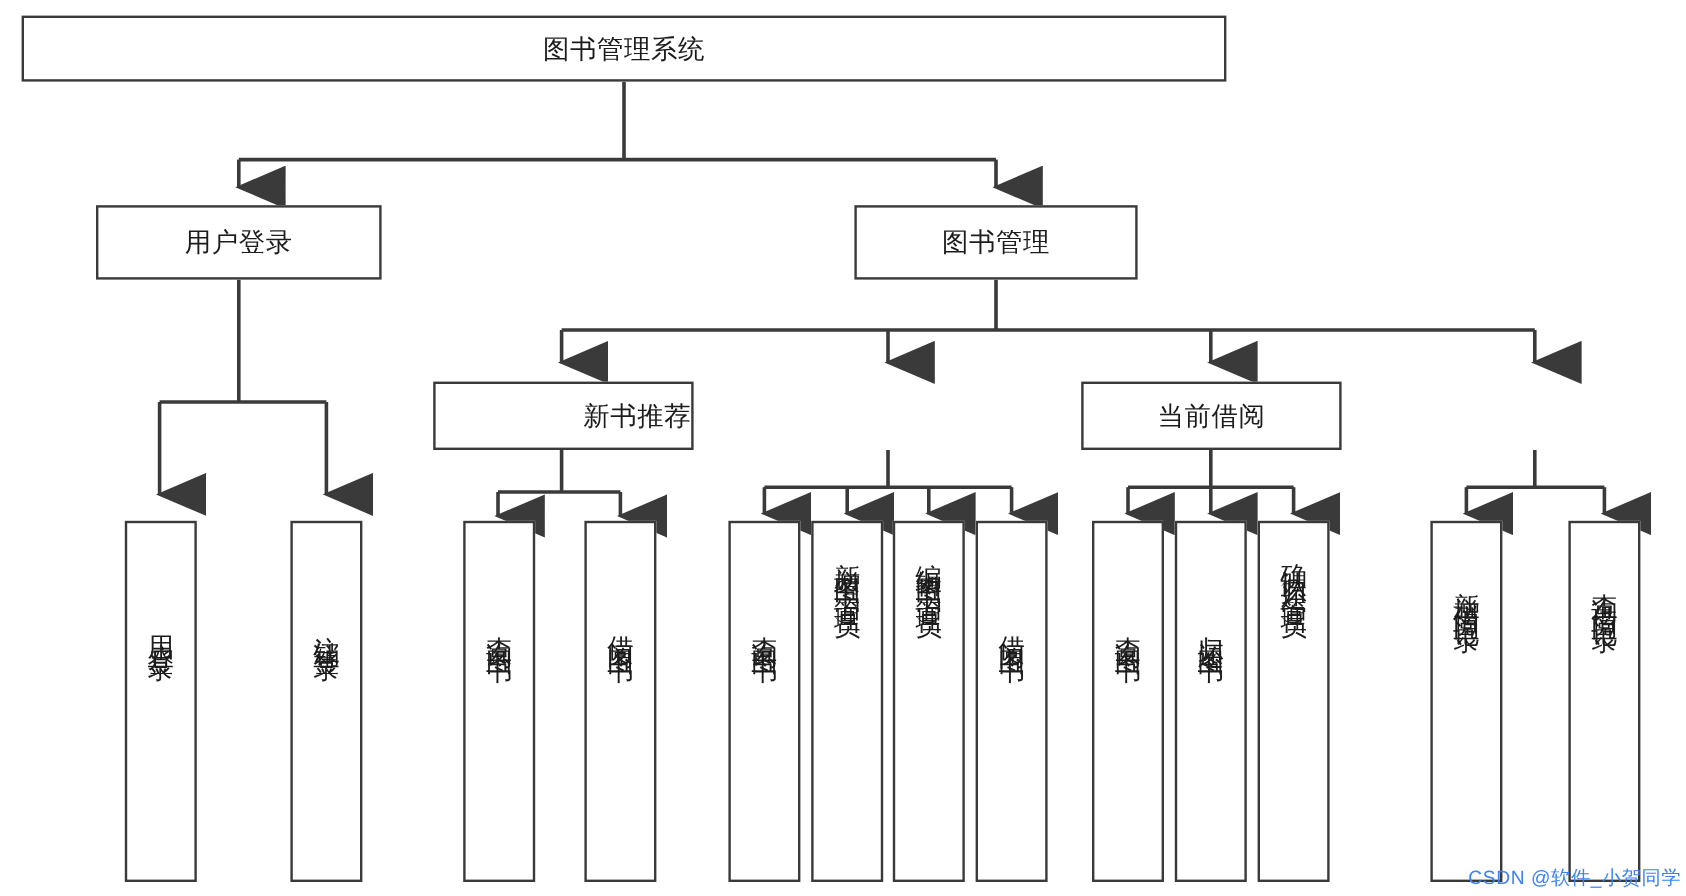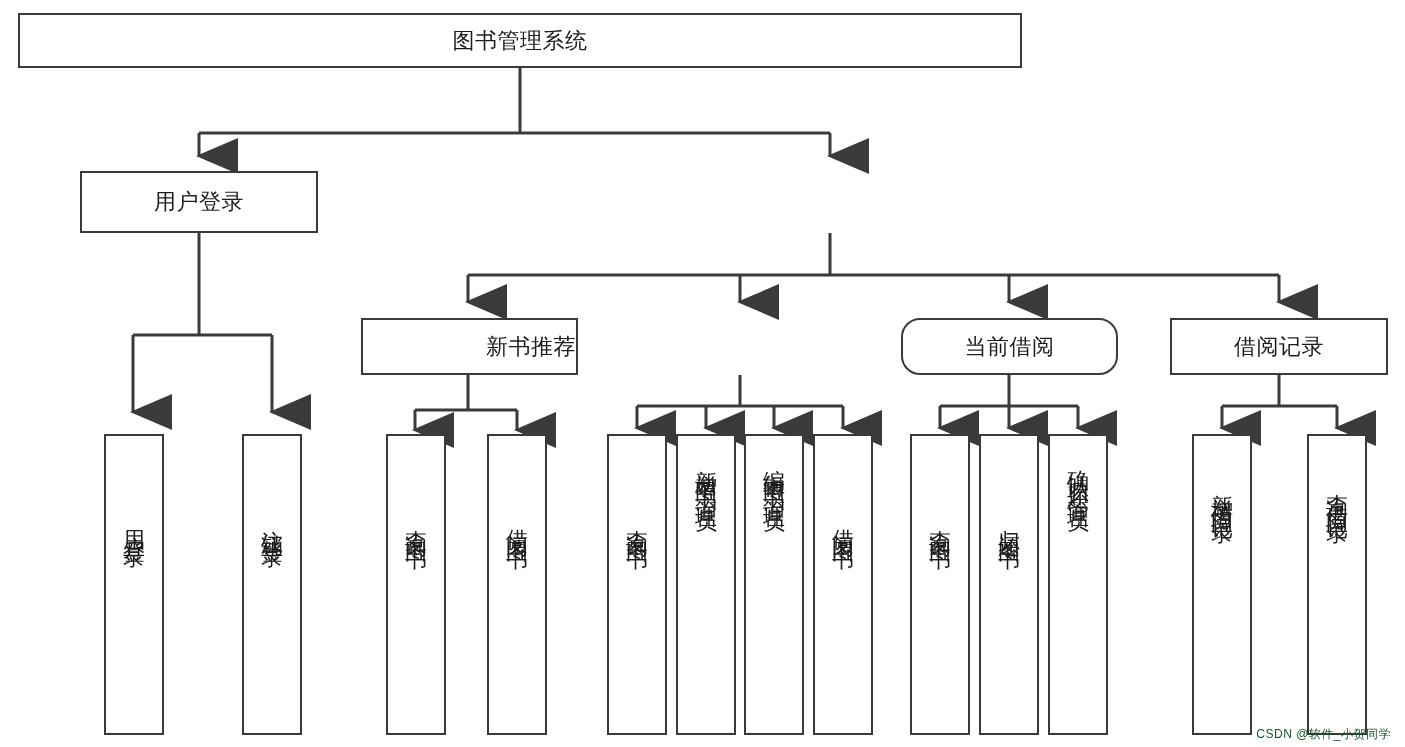--- a/index.html
+++ b/index.html
@@ -55,24 +55,24 @@
     margin-top:76px;
   }
   .node.leaf.tall .label{
     margin-top:16px;
   }
   .node.leaf.tallish .label{
     margin-top:40px;
   }
   .watermark{
     position:absolute;
-    right:14px;
+    right:4px;
     bottom:4px;
-    font-size:12px;
-    color:#14532d;
+    font-size:16px;
+    color:#3b82f6;
     letter-spacing:0.5px;
     z-index:5;
     white-space:nowrap;
   }
 </style>
 </head>
 <body>
 
 <div id="diagram-root">
 
@@ -128,29 +128,29 @@
     </g>
   </svg>
 
   <div class="node" style="left:18px; top:13px; width:1004px; height:55px;">
     <span class="label">图书管理系统</span>
   </div>
 
   <div class="node" style="left:80px; top:171px; width:238px; height:62px;">
     <span class="label">用户登录</span>
   </div>
+  <div class="node" style="left:712px; top:171px; width:236px; height:62px;">
+    <span class="label">图书管理</span>
+  </div>
 
   <div class="node" style="left:361px; top:318px; width:217px; height:57px;justify-content:flex-end;">
     <span class="label">新书推荐</span>
   </div>
-  <div class="node" style="left:901px; top:318px; width:217px; height:57px;border-radius:19px;">
+  <div class="node" style="left:901px; top:318px; width:217px; height:57px;">
     <span class="label">当前借阅</span>
-  </div>
-  <div class="node" style="left:1170px; top:318px; width:218px; height:57px;">
-    <span class="label">借阅记录</span>
   </div>
 
   <div class="node leaf mid" style="left:104px; top:434px; width:60px; height:301px;">
     <span class="label">用户登录</span>
   </div>
   <div class="node leaf mid" style="left:242px; top:434px; width:60px; height:301px;">
     <span class="label">注销登录</span>
   </div>
 
   <div class="node leaf mid" style="left:386px; top:434px; width:60px; height:301px;">

